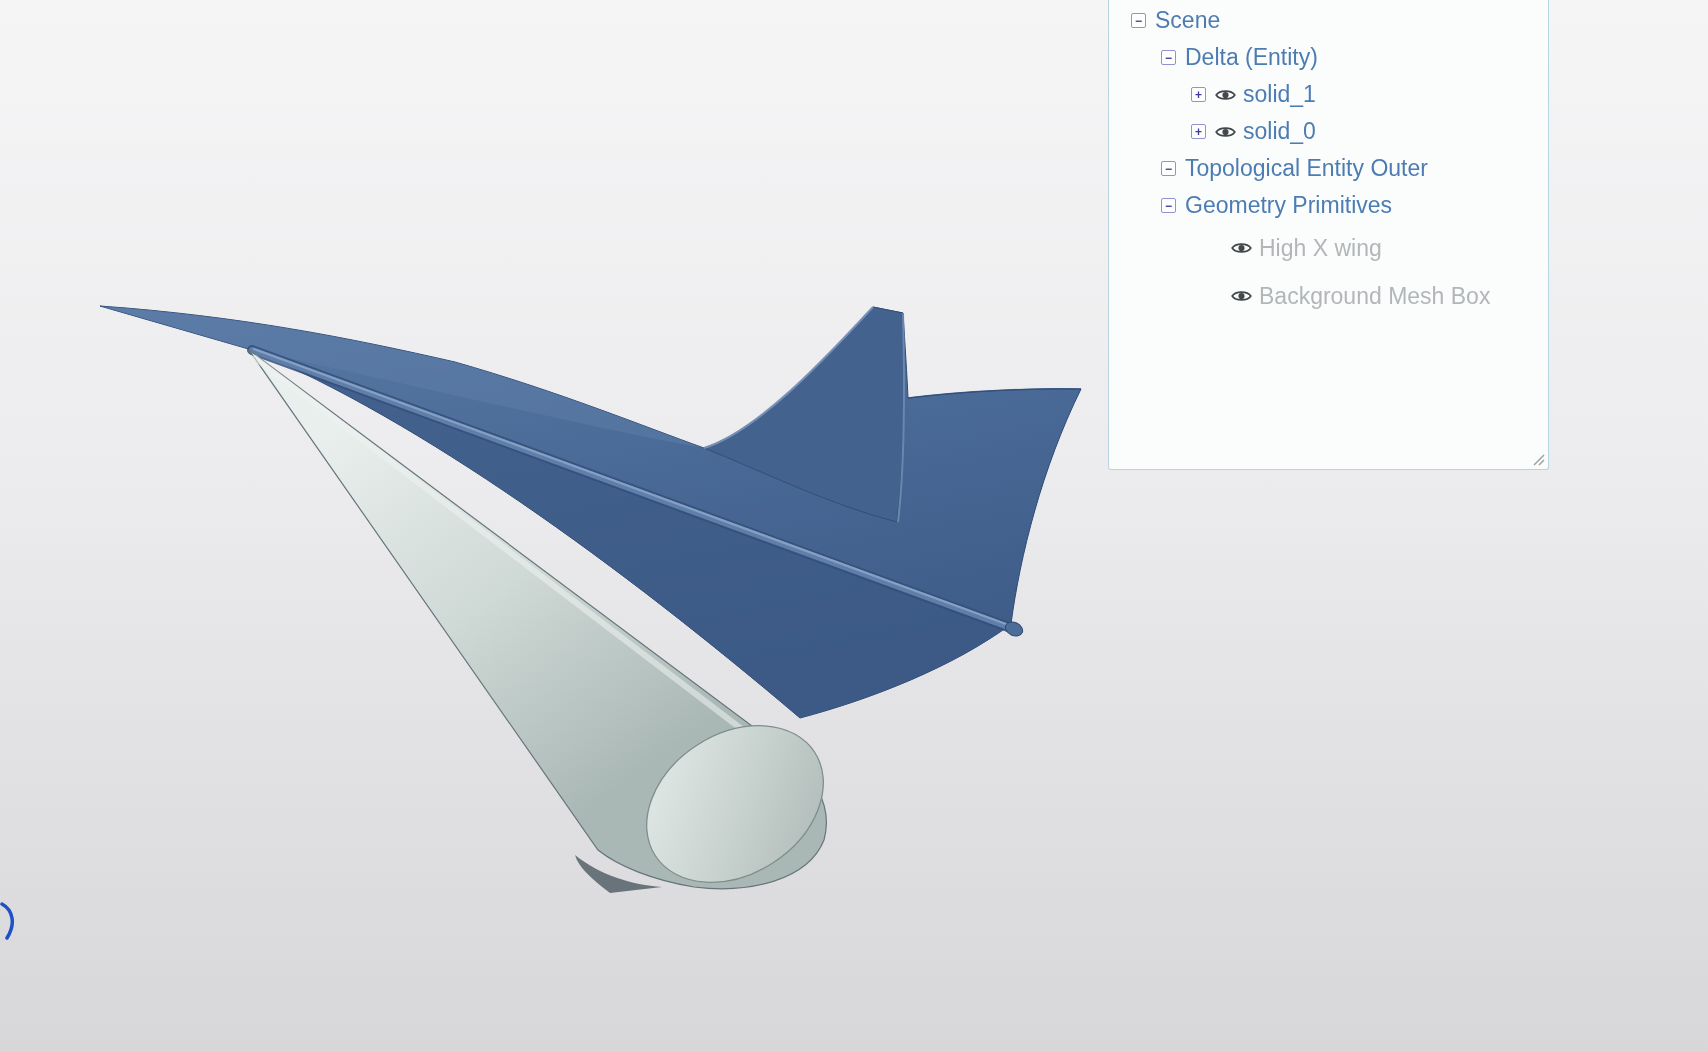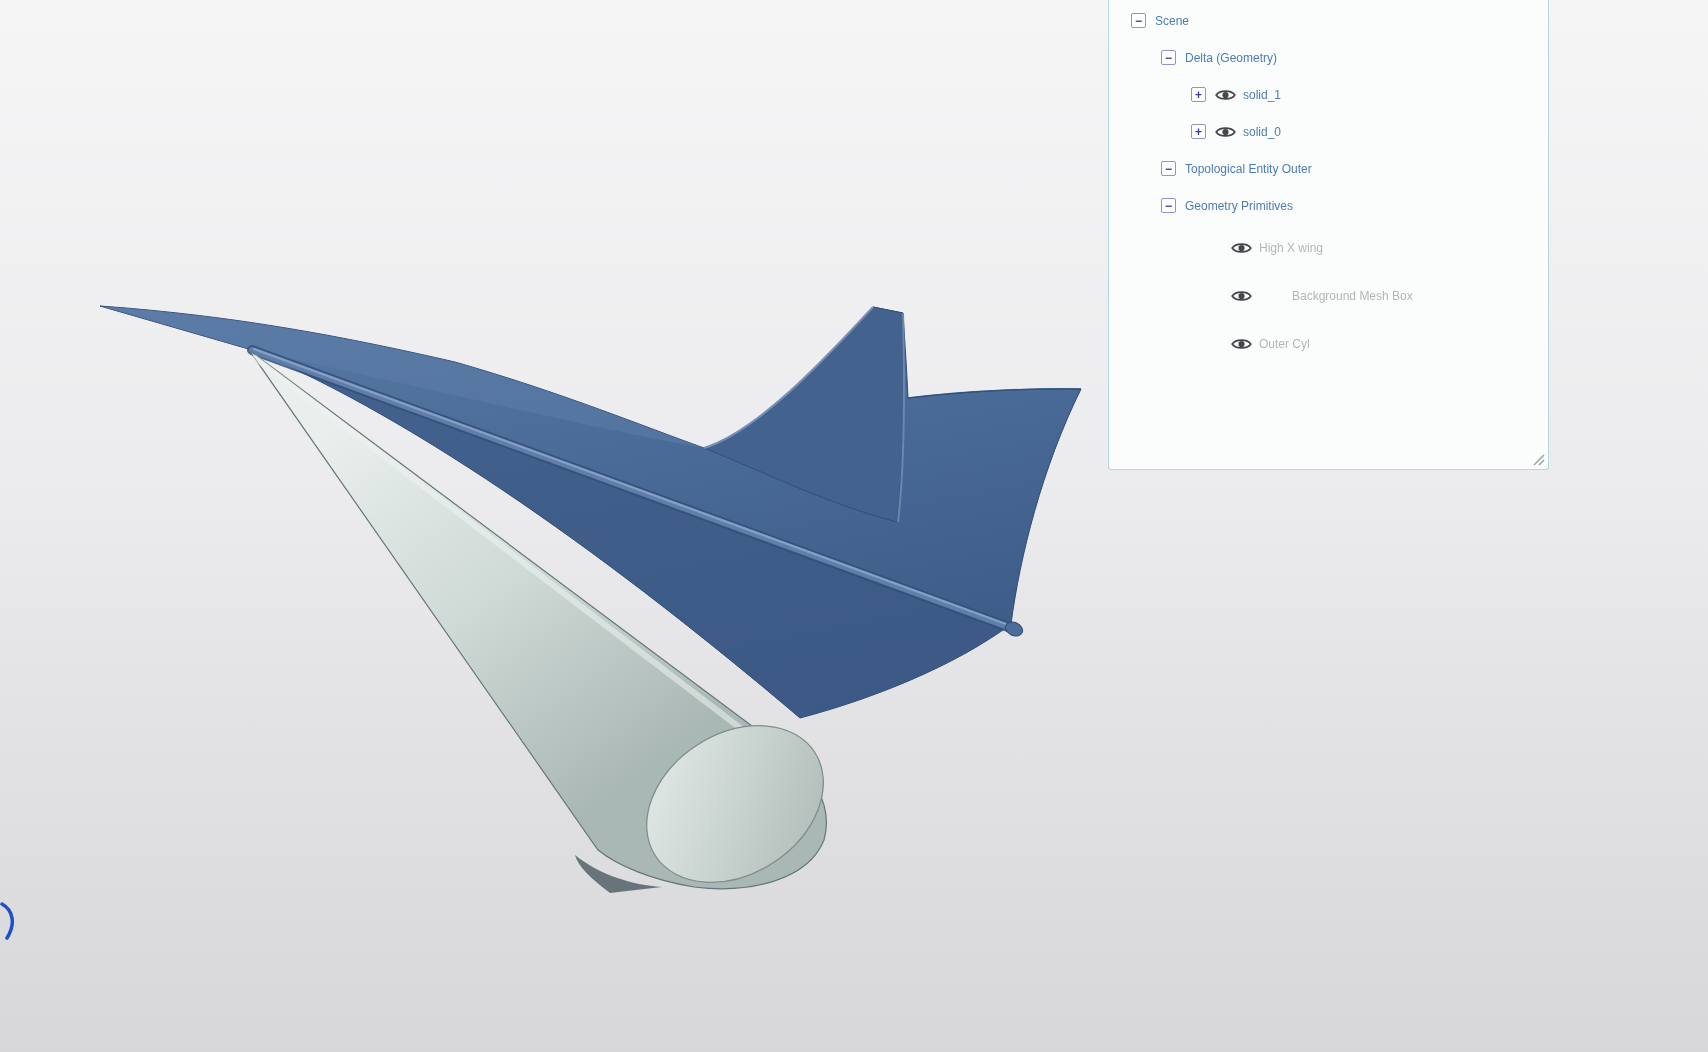--- a/index.html
+++ b/index.html
@@ -26,21 +26,21 @@
   .tree-row { display:flex; align-items:center; height:37px; }
   .tree-row.dim { height:48px; }
   .expander {
     width:15px; height:15px; box-sizing:border-box; flex:none;
     border:1px solid #8f93cf; border-radius:2px; background:#ffffff;
     color:#3b3b9e; font-size:12px; font-weight:bold;
     display:flex; align-items:center; justify-content:center;
     margin-right:9px; cursor:pointer; line-height:1;
   }
   .eye { margin-right:7px; flex:none; display:flex; align-items:center; cursor:pointer; }
-  .label { font-size:12px; color:#4d7cb2; white-space:nowrap; cursor:pointer; }
+  .label { font-size:23px; color:#4d7cb2; white-space:nowrap; cursor:pointer; }
   .tree-row.dim .label { color:#b3b6b8; }
   .resize-handle {
     position:absolute; right:2px; bottom:2px; width:16px; height:16px;
     cursor:nwse-resize;
   }
 </style>
 </head>
 <body>
 
 <div class="stage">
@@ -113,21 +113,21 @@
   </svg>
 
   <div class="scene-panel">
     <div id="tree">
         <div class="tree-row" style="padding-left: 22px;">
           <span class="expander">−</span>
           <span class="label">Scene</span>
         </div>
         <div class="tree-row" style="padding-left: 52px;">
           <span class="expander">−</span>
-          <span class="label">Delta (Geometry)</span>
+          <span class="label">Delta (Entity)</span>
         </div>
         <div class="tree-row" style="padding-left: 82px;">
           <span class="expander">+</span>
           <span class="eye">
             <svg width="21" height="14" viewBox="0 0 21 14">
               <path d="M1.2,7 C4.5,1.8 16.5,1.8 19.8,7 C16.5,12.2 4.5,12.2 1.2,7 Z" fill="none" stroke="#44484b" stroke-width="1.7"></path>
               <circle cx="10.5" cy="7" r="3.1" fill="#44484b"></circle>
             </svg>
           </span>
           <span class="label">solid_1</span>
@@ -152,37 +152,28 @@
         </div>
         <div class="tree-row dim" style="padding-left: 122px;">
           <span class="eye">
             <svg width="21" height="14" viewBox="0 0 21 14">
               <path d="M1.2,7 C4.5,1.8 16.5,1.8 19.8,7 C16.5,12.2 4.5,12.2 1.2,7 Z" fill="none" stroke="#44484b" stroke-width="1.7"></path>
               <circle cx="10.5" cy="7" r="3.1" fill="#44484b"></circle>
             </svg>
           </span>
           <span class="label">High X wing</span>
         </div>
-        <div class="tree-row dim" style="padding-left: 122px; gap: 33px;">
+        <div class="tree-row dim" style="padding-left: 122px;">
           <span class="eye">
             <svg width="21" height="14" viewBox="0 0 21 14">
               <path d="M1.2,7 C4.5,1.8 16.5,1.8 19.8,7 C16.5,12.2 4.5,12.2 1.2,7 Z" fill="none" stroke="#44484b" stroke-width="1.7"></path>
               <circle cx="10.5" cy="7" r="3.1" fill="#44484b"></circle>
             </svg>
           </span>
           <span class="label">Background Mesh Box</span>
-        </div>
-        <div class="tree-row dim" style="padding-left: 122px;">
-          <span class="eye">
-            <svg width="21" height="14" viewBox="0 0 21 14">
-              <path d="M1.2,7 C4.5,1.8 16.5,1.8 19.8,7 C16.5,12.2 4.5,12.2 1.2,7 Z" fill="none" stroke="#44484b" stroke-width="1.7"></path>
-              <circle cx="10.5" cy="7" r="3.1" fill="#44484b"></circle>
-            </svg>
-          </span>
-          <span class="label">Outer Cyl</span>
         </div>
       </div>
     <div class="resize-handle">
       <svg width="16" height="16" viewBox="0 0 16 16">
         <path d="M14,4 L4,14 M14,9 L9,14" stroke="#9aa4a6" stroke-width="1.5" fill="none"></path>
       </svg>
     </div>
   </div>
 </div>
 

